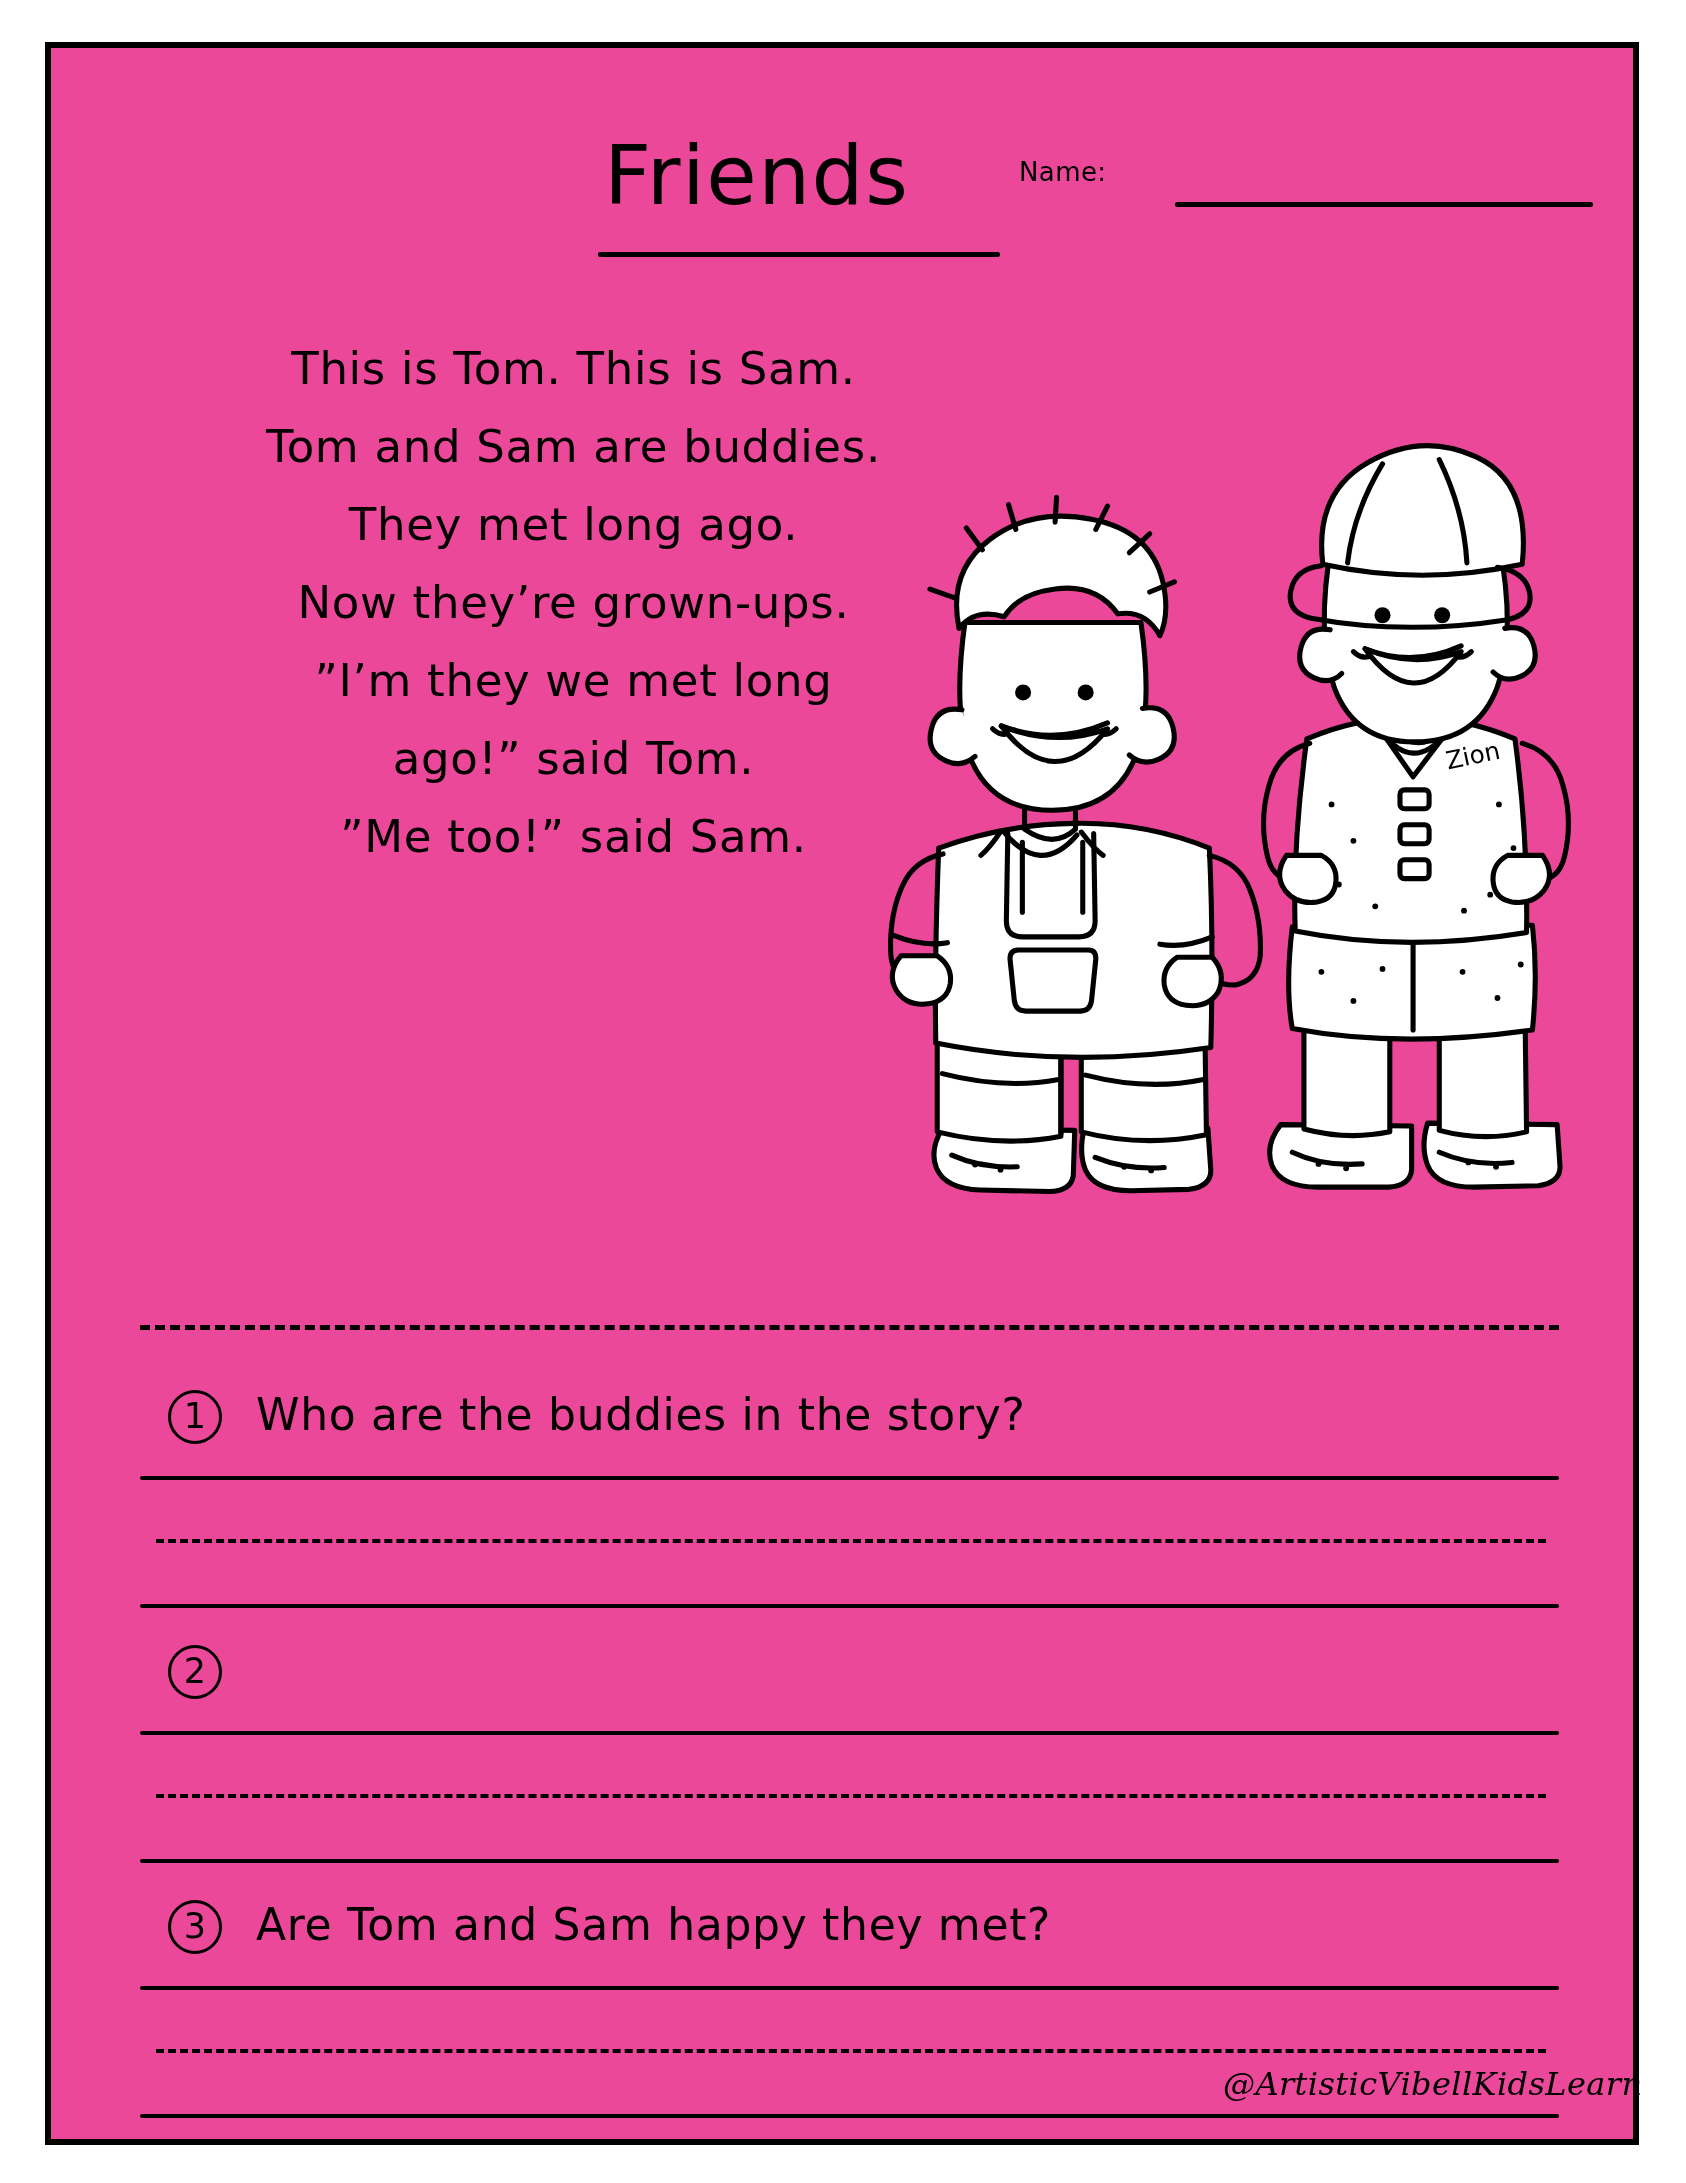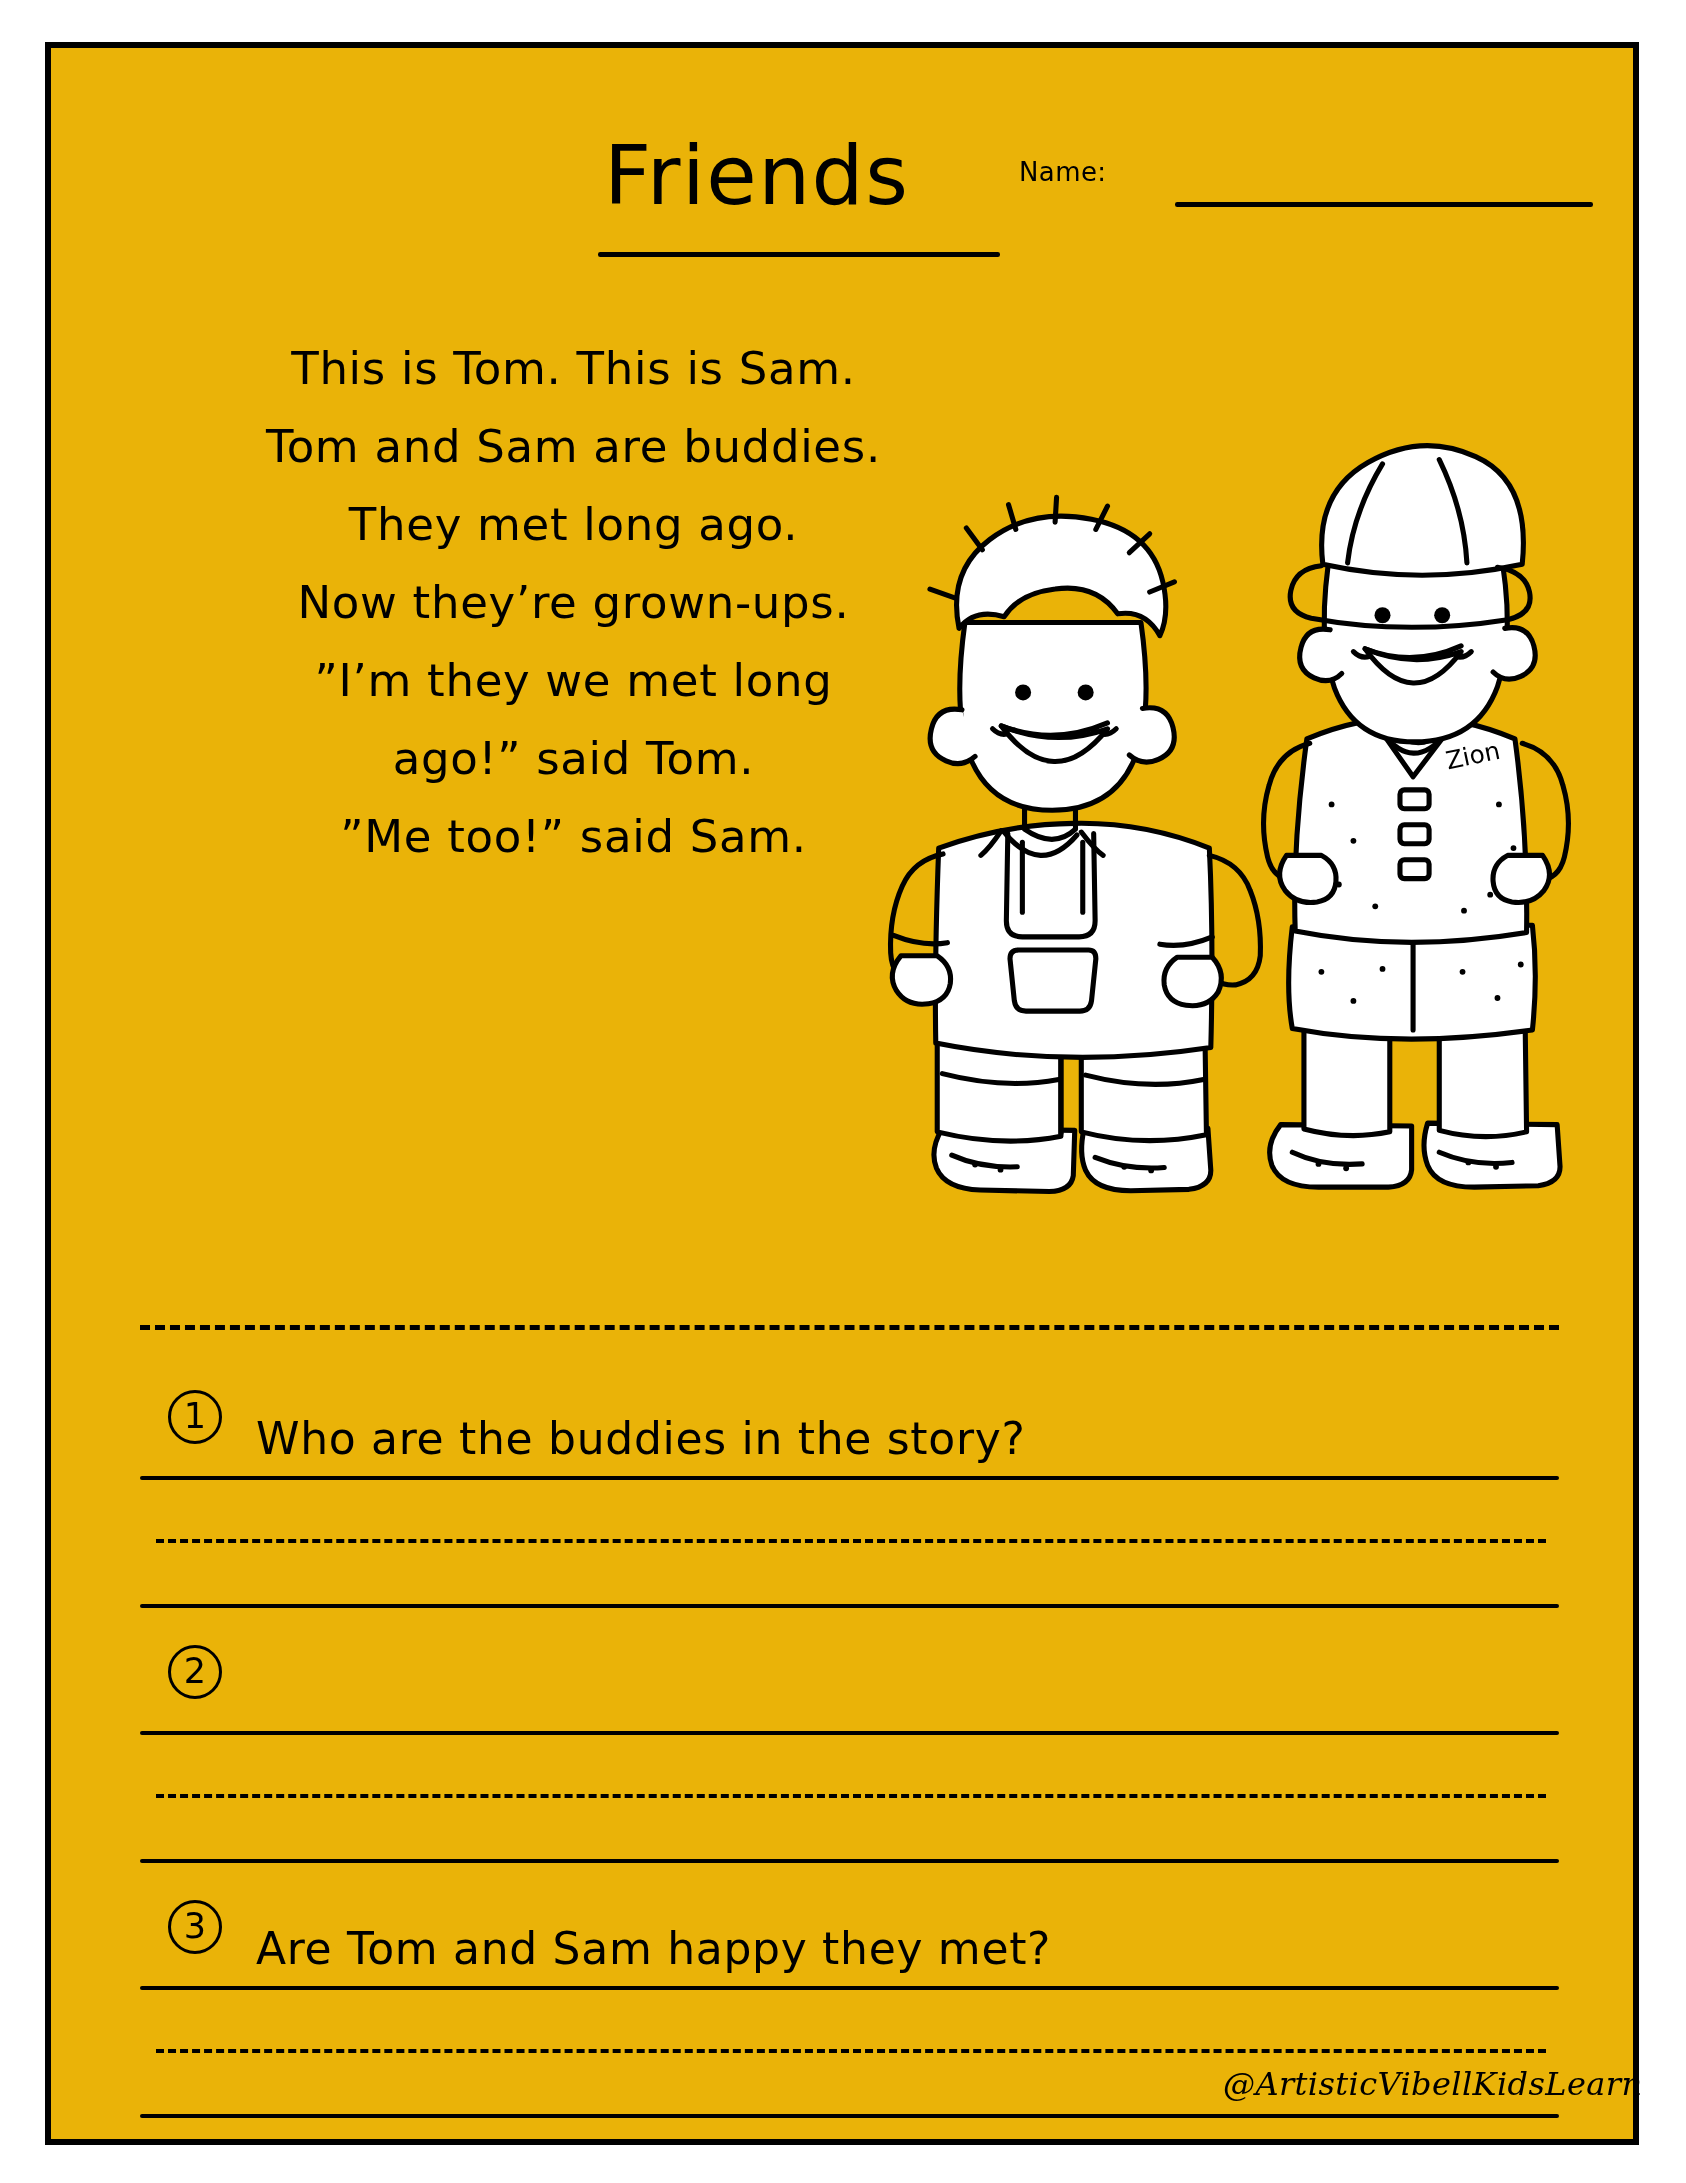--- a/index.html
+++ b/index.html
@@ -24,21 +24,21 @@
 
   
   .sheet-border {
     position: absolute;
     left: 45px;
     top: 42px;
     width: 1594px;
     height: 2103px;
     box-sizing: border-box;
     border: 6.5px solid #000;
-    background: #eab308;
+    background: #ec4899;
   }
 
   .inner {
     position: absolute;
     left: 0;
     top: 0;
     right: 0;
     bottom: 0;
   }
 
@@ -148,21 +148,20 @@
     color: #000;
   }
   .q-text {
     position: absolute;
     left: 116px;
     top: 1.5px;
     font-size: 44px;
     letter-spacing: 0.7px;
     color: #000;
     white-space: nowrap;
-    margin-top: 24px;
   }
 
   .answer-lines {
     position: relative;
     margin-top: 8.7px;
     height: 138px;
   }
   .solid-line {
     position: absolute;
     left: 0;

